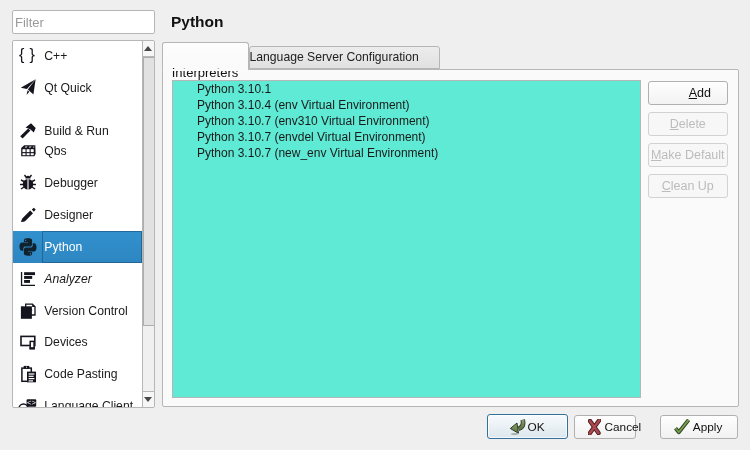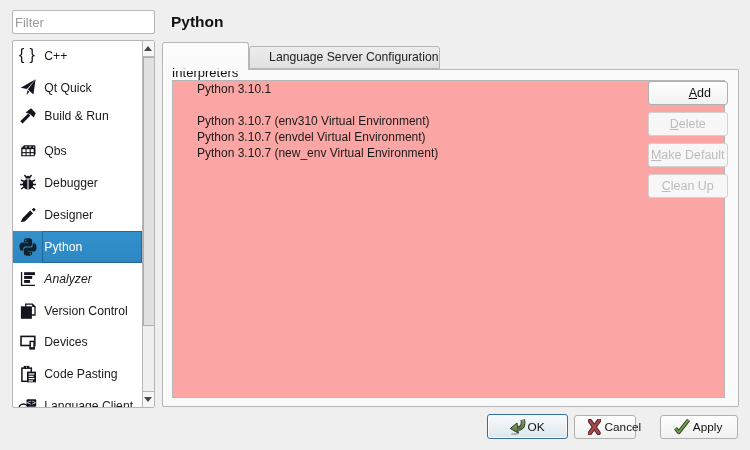--- a/index.html
+++ b/index.html
@@ -21,26 +21,26 @@
   .sbtn{position:absolute;left:0;width:12px;height:15px;background:#f6f6f6;}
   .tri-up{position:absolute;left:1.5px;top:4.5px;width:0;height:0;border-left:4.5px solid transparent;border-right:4.5px solid transparent;border-bottom:5px solid #484848;}
   .tri-down{position:absolute;left:1.5px;top:5px;width:0;height:0;border-left:4.5px solid transparent;border-right:4.5px solid transparent;border-top:5px solid #484848;}
   #shandle{position:absolute;left:0px;top:16px;width:12px;height:269px;background:#e1e1e1;border:1px solid #adadad;box-sizing:border-box;}
   
   #title{left:171px;transform:translateZ(0);top:13px;font-size:15.5px;font-weight:bold;color:#111;}
   
   #tab1{left:161.5px;top:42px;width:87px;height:28px;background:linear-gradient(#fdfdfd,#fafafa);border:1px solid #b6b6b6;border-bottom:none;border-radius:3px 3px 0 0;box-sizing:border-box;z-index:3;}
   #tab1 span{position:absolute;transform:translateZ(0);left:0;right:0;top:6px;text-align:center;font-size:13px;color:#111;margin-top:16px;}
   #tab2{left:248.5px;top:46px;width:191px;height:23px;background:linear-gradient(#ececec,#e1e1e1);border:1px solid #b6b6b6;border-radius:3px 3px 0 0;box-sizing:border-box;z-index:1;}
-  #tab2 span{position:absolute;transform:translateZ(0);left:0;right:0;top:3px;text-align:right;font-size:12.2px;color:#222;}
+  #tab2 span{position:absolute;transform:translateZ(0);left:0;right:0;top:3px;text-align:left;font-size:12.2px;color:#222;}
   
   #pane{left:161.5px;top:69px;width:577px;height:338px;background:#fafafa;border:1px solid #b6b6b6;border-radius:2px;box-sizing:border-box;z-index:2;}
   #tabpatch{left:162.5px;top:68.5px;width:84px;height:2px;background:#fafafa;z-index:4;}
   
-  #ilist{left:172px;top:80px;width:553px;height:318px;background:#fca5a5;border:1px solid #b6b6b6;box-sizing:border-box;z-index:3;}
+  #ilist{left:172px;top:80px;width:469px;height:318px;background:#5eead4;border:1px solid #b6b6b6;box-sizing:border-box;z-index:3;}
   .irow{position:absolute;transform:translateZ(0);left:24px;height:16px;line-height:16px;font-size:12px;color:#1a1a1a;white-space:nowrap;}
   
   .qbtn{position:absolute;left:648px;width:79.5px;height:23.5px;border:1px solid #b0b0b0;border-radius:3px;background:linear-gradient(#fefefe,#f2f2f2);box-sizing:border-box;text-align:center;font-size:12.5px;color:#111;z-index:3;}
   .qbtn span{position:relative;top:3.5px;display:inline-block;transform:translateZ(0);}
   .qbtn.dis{border-color:#d2d2d2;background:#f7f7f7;color:#bcbcbc;}
   
   .bbtn{position:absolute;height:24px;border:1px solid #b0b0b0;border-radius:3px;background:linear-gradient(#fefefe,#f1f1f1);box-sizing:border-box;font-size:11.8px;color:#111;padding-left:20px;}
   .bbtn .ic{position:absolute;}
   .bbtn .tx{position:absolute;top:50%;transform:translateY(-50%) translateZ(0);}
   #okbtn{left:487px;top:414px;width:80.5px;height:25px;border:1.5px solid #33709c;box-shadow:inset 0 0 0 1px rgba(255,255,255,0.7);background:linear-gradient(#f7fafc,#dde7ed);}
@@ -65,21 +65,21 @@
         <div class="srow" style="top: 30.93px;">
           <div class="icon"><svg width="20" height="20" viewBox="0 0 20 20">
               <g fill="#14141e">
                 <path d="M17.6 1.2 L2.8 9.8 L8.9 11 Z"></path>
                 <path d="M17.6 1.2 L9.9 11.4 L15.4 16.6 Z"></path>
                 <path d="M9.6 12.3 L8.5 17 L11.3 13.8 Z"></path>
               </g>
             </svg></div>
           <div class="lbl">Qt Quick</div>
         </div>
-        <div class="srow" style="top: 59px;">
+        <div class="srow" style="top: 74px;">
           <div class="icon"><svg width="20" height="20" viewBox="0 0 20 20">
               <g fill="#14141e">
                 <path d="M2.2 15.2 L4.6 17.4 L12.4 9.4 L10.2 7.4 Z"></path>
                 <path d="M7.6 6.4 L13 2.2 L17.7 7 L15.8 11.4 L12.2 8.3 Z"></path>
               </g>
             </svg></div>
           <div class="lbl">Build &amp; Run</div>
         </div>
         <div class="srow" style="top: 94.59px;">
           <div class="icon"><svg width="20" height="20" viewBox="0 0 20 20">
@@ -203,20 +203,21 @@
       <span>Language Server Configuration</span>
     </div>
   <div class="abs" id="pane"></div>
   <div class="abs" id="tabpatch"></div>
   <div class="abs" id="tab1">
       <span>Interpreters</span>
     </div>
 
   <div class="abs" id="ilist">
     <div class="irow" style="top:0px;">Python 3.10.1</div>
+    <div class="irow" style="top:16px;">Python 3.10.4 (env Virtual Environment)</div>
     <div class="irow" style="top:32px;">Python 3.10.7 (env310 Virtual Environment)</div>
     <div class="irow" style="top:48px;">Python 3.10.7 (envdel Virtual Environment)</div>
     <div class="irow" style="top:64px;">Python 3.10.7 (new_env Virtual Environment)</div>
   </div>
 
   <div class="qbtn" style="top:81px;padding-left:24px;"><span><u>A</u>dd</span></div>
   <div class="qbtn dis" style="top:112px;"><span><u>D</u>elete</span></div>
   <div class="qbtn dis" style="top:143px;"><span><u>M</u>ake Default</span></div>
   <div class="qbtn dis" style="top:174px;"><span><u>C</u>lean Up</span></div>
 

